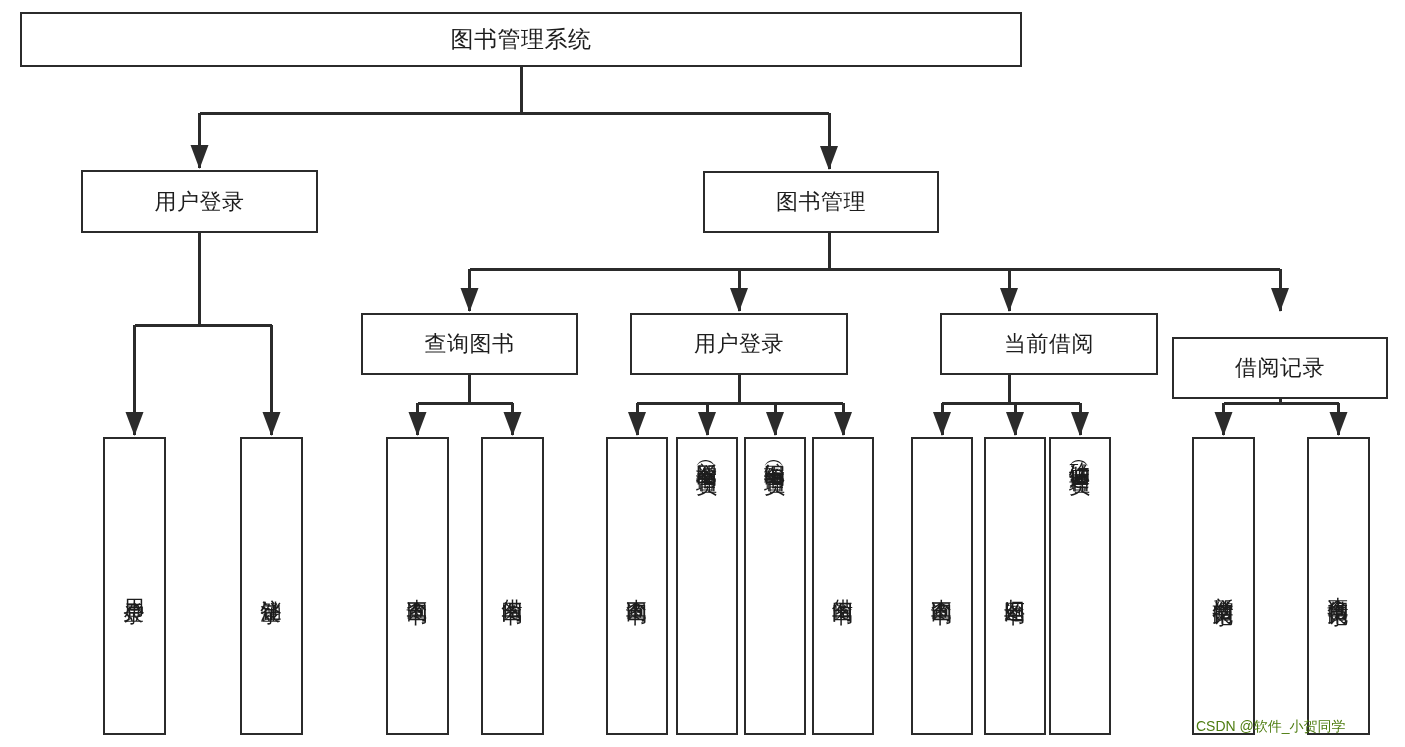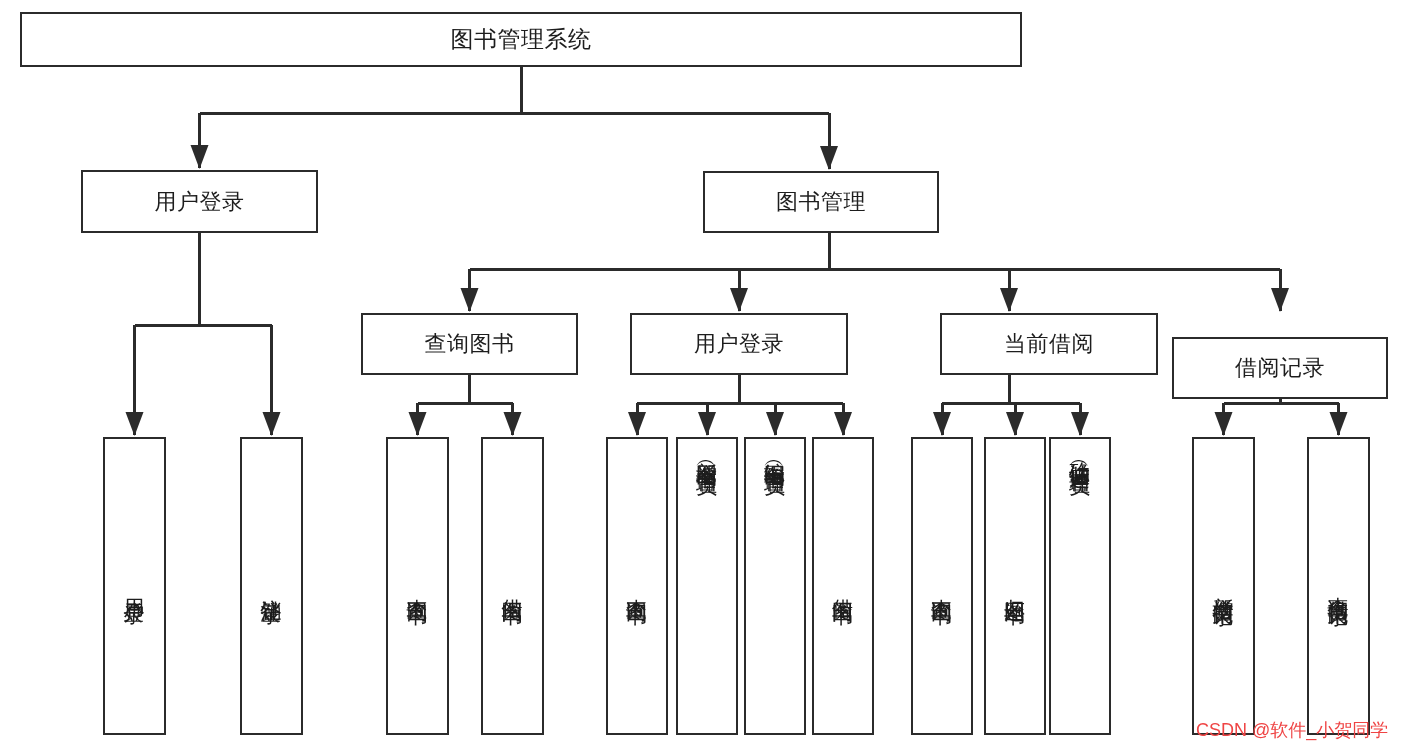--- a/index.html
+++ b/index.html
@@ -63,22 +63,22 @@
     letter-spacing: 2px;
     white-space: nowrap;
   }
   
   .node.vert.mid {
     align-items: center;
     padding-top: 0;
   }
   .watermark {
     position: absolute;
-    color: #ef4444;
-    font-size: 18px;
+    color: #4d7c0f;
+    font-size: 14px;
     white-space: nowrap;
     z-index: 5;
     font-family: "Liberation Sans", "DejaVu Sans", sans-serif;
   }
 </style>
 </head>
 <body>
 
 <div id="canvas">
 

